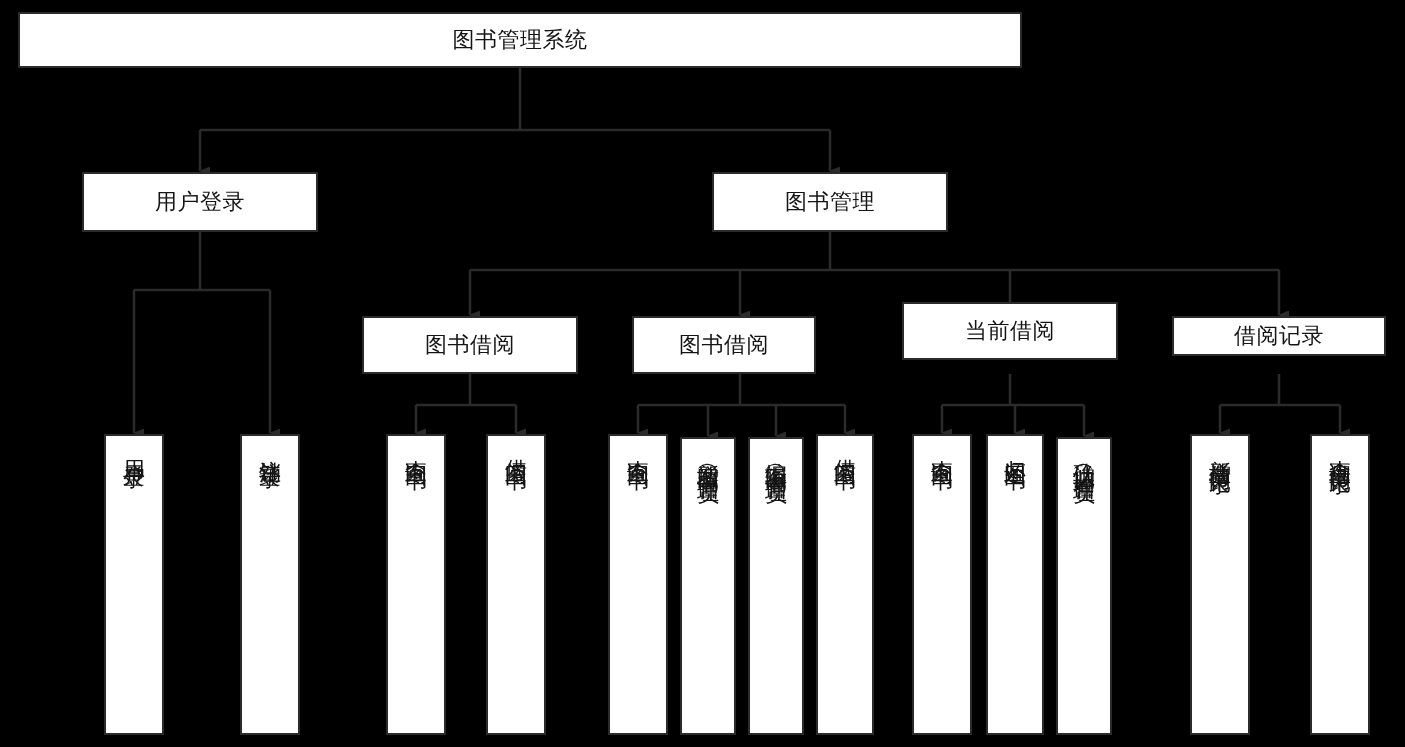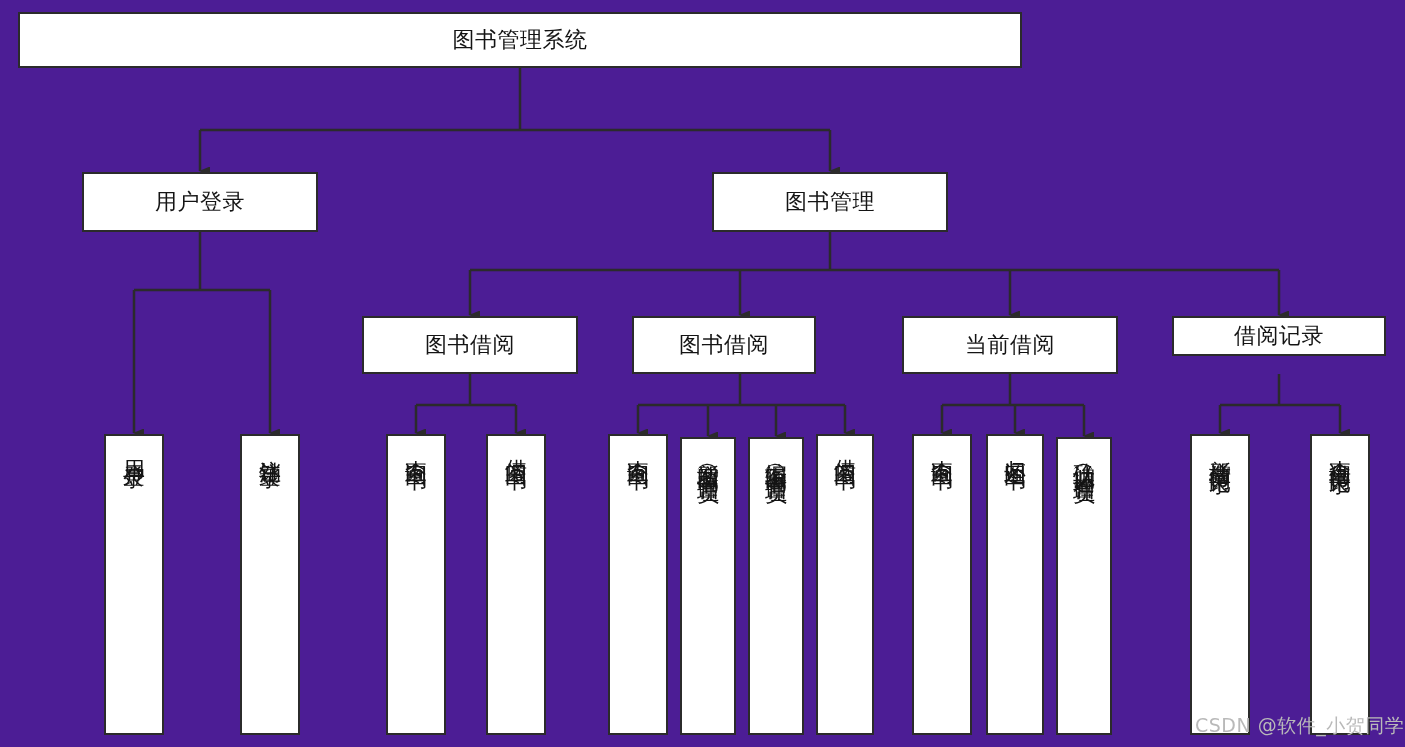--- a/index.html
+++ b/index.html
@@ -8,21 +8,21 @@
     padding: 0;
     background: #ffffff;
   }
   body {
     font-family: "DejaVu Sans", "Liberation Sans", sans-serif;
   }
   #diagram-canvas {
     position: relative;
     width: 1405px;
     height: 747px;
-    background: #4c1d95;
+    background: #000000;
     overflow: hidden;
   }
   svg.edges {
     position: absolute;
     left: 0;
     top: 0;
     width: 1405px;
     height: 747px;
   }
   .node {
@@ -122,21 +122,21 @@
       </div>
       <div class="node horizontal" style="left: 712px; top: 172px; width: 236px; height: 60px; border-color: rgb(43, 43, 43); background: rgb(255, 255, 255); text-align: right;">
         <span class="node-label" style="color: rgb(20, 20, 20);">图书管理</span>
       </div>
       <div class="node horizontal" style="left: 362px; top: 316px; width: 216px; height: 58px; border-color: rgb(43, 43, 43); background: rgb(255, 255, 255);">
         <span class="node-label" style="color: rgb(20, 20, 20);">图书借阅</span>
       </div>
       <div class="node horizontal" style="left: 632px; top: 316px; width: 184px; height: 58px; border-color: rgb(43, 43, 43); background: rgb(255, 255, 255);">
         <span class="node-label" style="color: rgb(20, 20, 20);">图书借阅</span>
       </div>
-      <div class="node horizontal" style="left: 902px; top: 316px; width: 216px; height: 58px; border-color: rgb(43, 43, 43); background: rgb(255, 255, 255);">
+      <div class="node horizontal" style="left: 902px; top: 302px; width: 216px; height: 58px; border-color: rgb(43, 43, 43); background: rgb(255, 255, 255);">
         <span class="node-label" style="color: rgb(20, 20, 20);">当前借阅</span>
       </div>
       <div class="node horizontal" style="left: 1172px; top: 316px; width: 214px; height: 40px; border-color: rgb(43, 43, 43); background: rgb(255, 255, 255);">
         <span class="node-label" style="color: rgb(20, 20, 20);">借阅记录</span>
       </div>
       <div class="node vertical" style="left: 104px; top: 434px; width: 60px; height: 301px; border-color: rgb(43, 43, 43); background: rgb(255, 255, 255);">
         <span class="node-label" style="color: rgb(20, 20, 20);">用户登录</span>
       </div>
       <div class="node vertical" style="left: 240px; top: 434px; width: 60px; height: 301px; border-color: rgb(43, 43, 43); background: rgb(255, 255, 255);">
         <span class="node-label" style="color: rgb(20, 20, 20);">注销登录</span>
@@ -169,14 +169,13 @@
         <span class="node-label" style="color: rgb(20, 20, 20);">确认归还（管理员）</span>
       </div>
       <div class="node vertical" style="left: 1190px; top: 434px; width: 60px; height: 301px; border-color: rgb(43, 43, 43); background: rgb(255, 255, 255);">
         <span class="node-label" style="color: rgb(20, 20, 20);">新增借阅记录</span>
       </div>
       <div class="node vertical" style="left: 1310px; top: 434px; width: 60px; height: 301px; border-color: rgb(43, 43, 43); background: rgb(255, 255, 255);">
         <span class="node-label" style="color: rgb(20, 20, 20);">查询借阅记录</span>
       </div>
     </div>
 
-  <div class="watermark" style="left: 1195px; top: 713px;">CSDN @软件_小贺同学</div>
 </div>
 
 </body></html>

